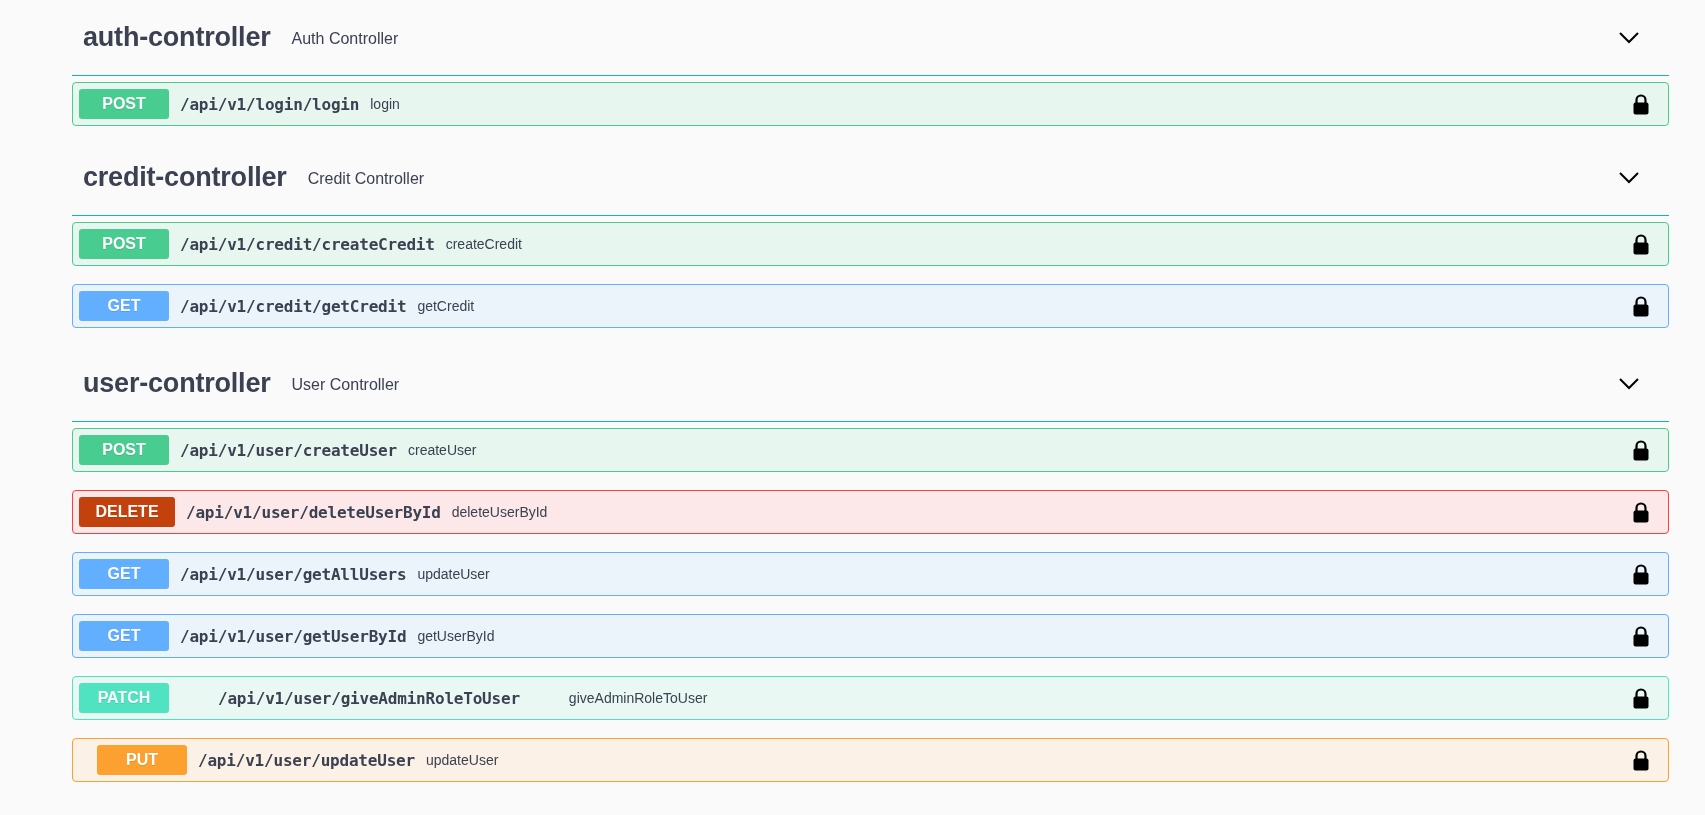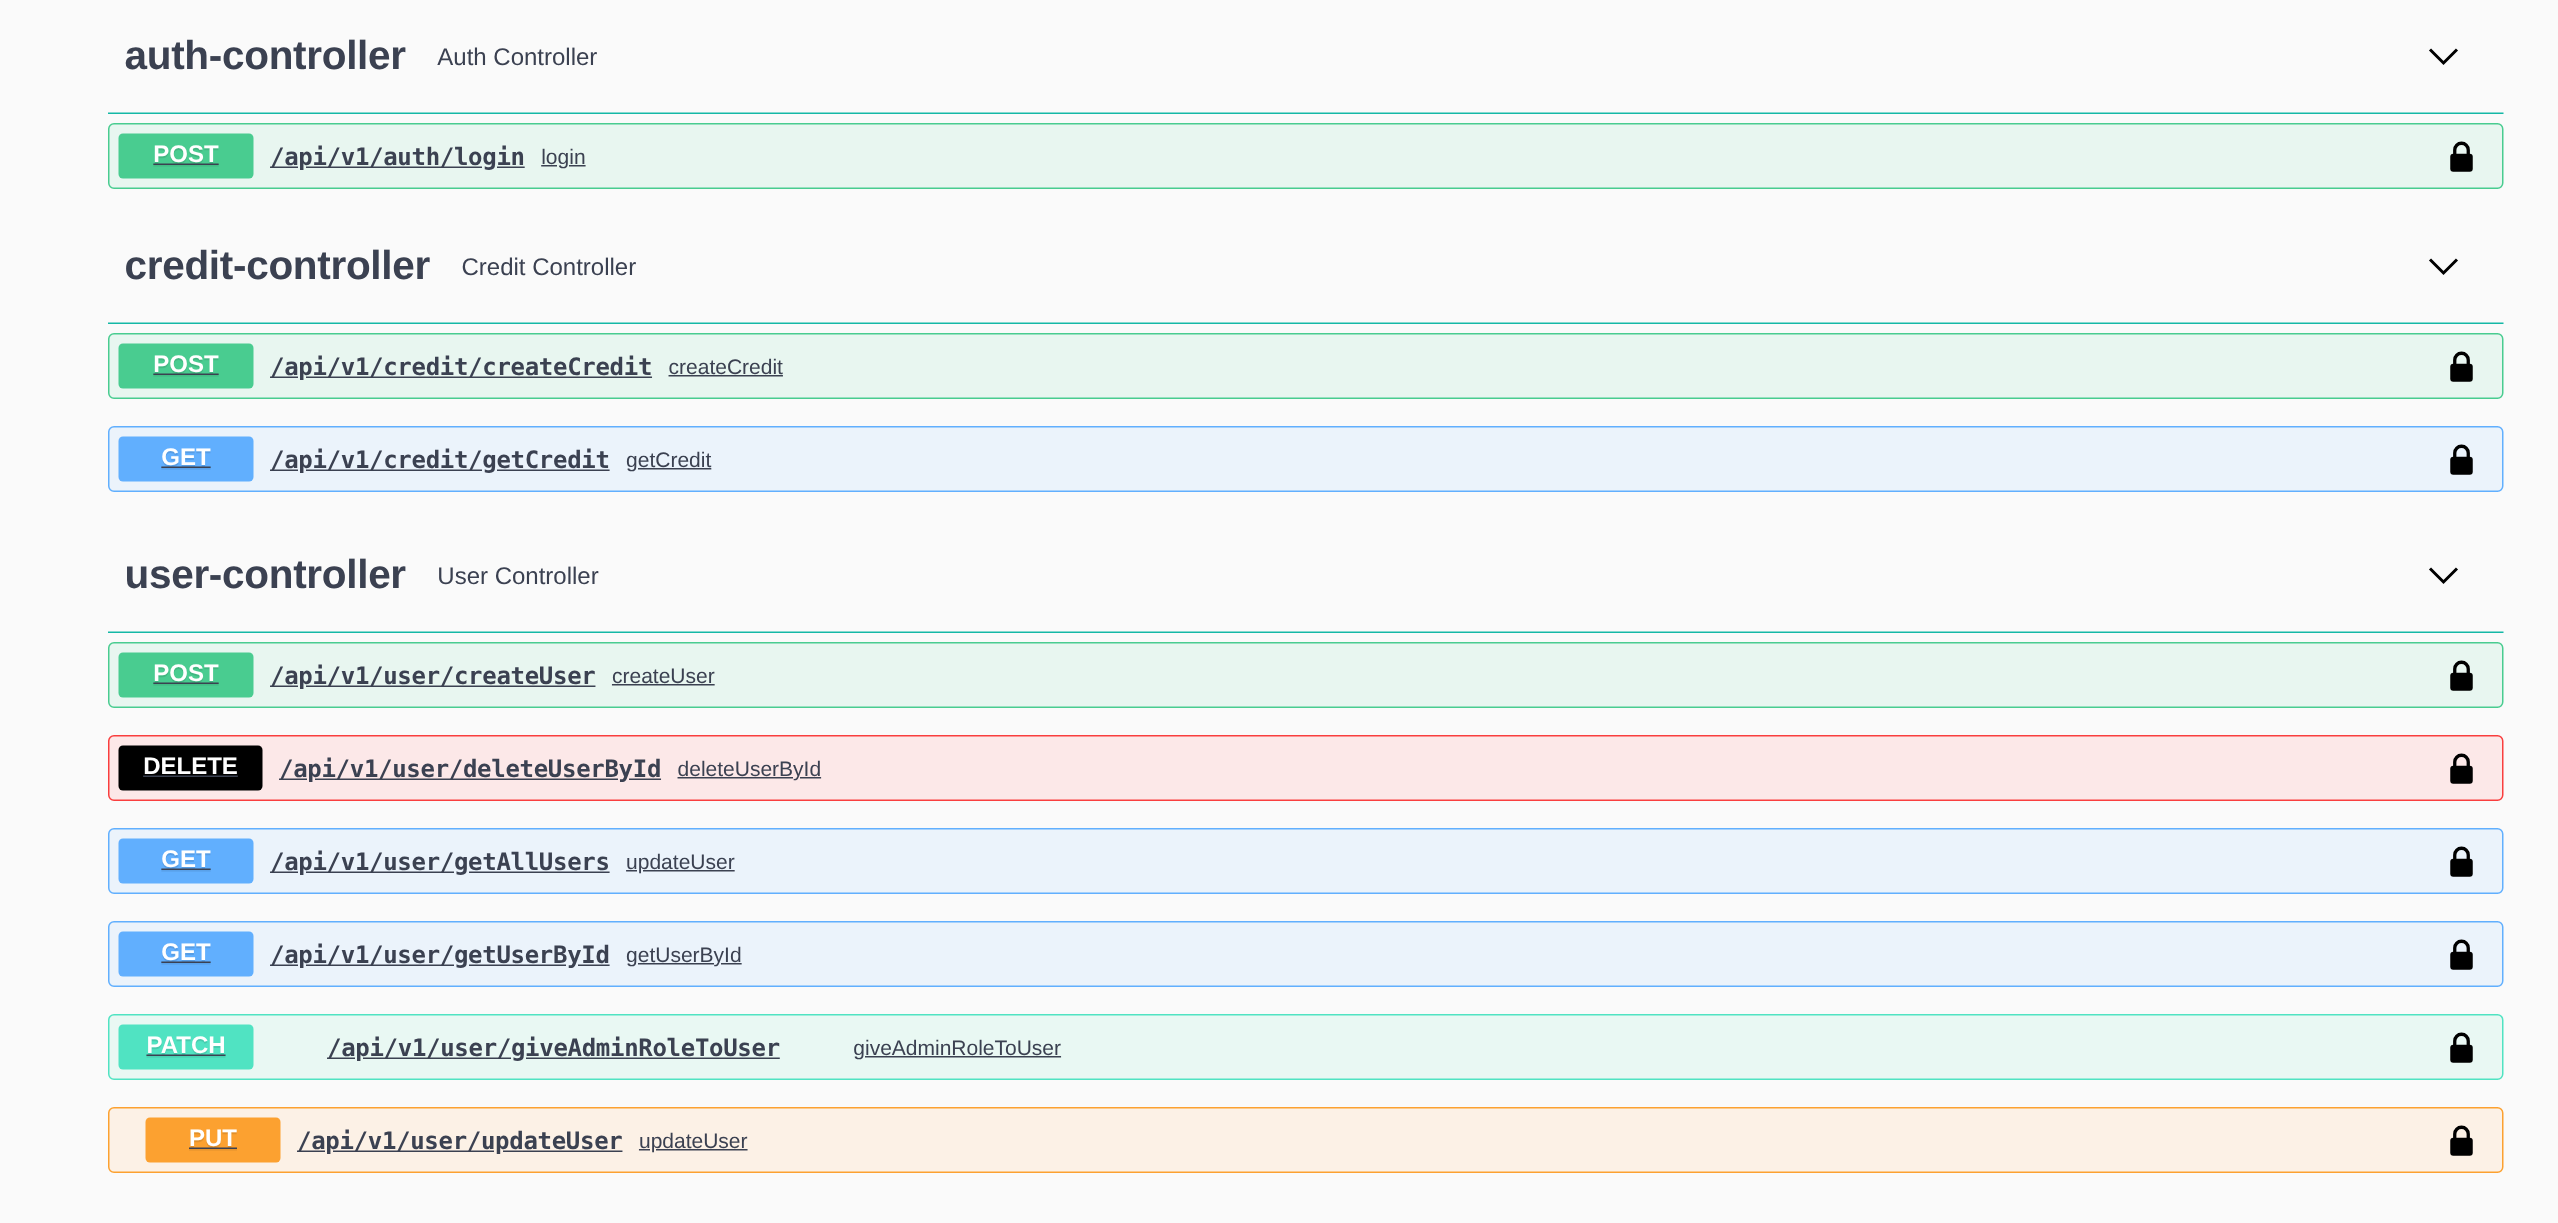--- a/index.html
+++ b/index.html
@@ -31,38 +31,37 @@
 
     .ops { padding-top: 6px; }
     .op {
       position: relative;
       height: 44px; margin-bottom: 18px;
       border-radius: 4px;
       border: 1px solid;
       display: flex; align-items: center;
       padding-left: 6px;
       cursor: pointer;
-      text-decoration: underline;
     }
     .op.post   { background: #e8f6f0; border-color: #49cc90; }
     .op.get    { background: #ebf3fb; border-color: #61affe; }
     .op.delete { background: #fce8e8; border-color: #f93e3e; }
     .op.patch  { background: #e9f8f3; border-color: #50e3c2; gap: 38px; }
     .op.put    { background: #fcf1e6; border-color: #fca130; padding-left: 24px; }
 
     .method {
       min-width: 90px; height: 30px; padding: 0 8px;
       border-radius: 3px;
       color: #fff; font-weight: bold; font-size: 16px;
       display: flex; align-items: center; justify-content: center;
       text-shadow: 0 1px 0 rgba(0,0,0,.1);
     }
     .op.post .method   { background: #49cc90; }
     .op.get .method    { background: #61affe; }
-    .op.delete .method { background: #000000; min-width: 96px; }
+    .op.delete .method { background: #c2410c; min-width: 96px; }
     .op.patch .method  { background: #50e3c2; }
     .op.put .method    { background: #fca130; }
 
     .path {
       font-family: "DejaVu Sans Mono", "Liberation Mono", monospace;
       font-weight: bold; font-size: 16px; color: #3b4151;
       margin-left: 11px; letter-spacing: -0.2px;
     }
     .summary { font-size: 14px; color: #3b4151; margin-left: 11px; }
 
@@ -83,21 +82,21 @@
       <span class="tag-desc">Auth Controller</span>
       <span class="tag-chevron">
         <svg width="20" height="12" viewBox="0 0 20 12">
             <path d="M1 1 L10 10 L19 1" fill="none" stroke="#000" stroke-width="2"></path>
           </svg>
       </span>
     </div>
     <div class="ops">
       <div class="op post">
         <span class="method">POST</span>
-        <span class="path">/api/v1/auth/login</span>
+        <span class="path">/api/v1/login/login</span>
         <span class="summary">login</span>
         <span class="lock">
             <svg width="16" height="21" viewBox="0 0 16 21">
               <path d="M3.5 9 V6 a4.5 4.5 0 0 1 9 0 V9" fill="none" stroke="#000" stroke-width="2.2"></path>
               <rect x="0.5" y="8.5" width="15" height="12" rx="2" fill="#000"></rect>
             </svg>
           </span>
       </div>
     </div>
   </div>

